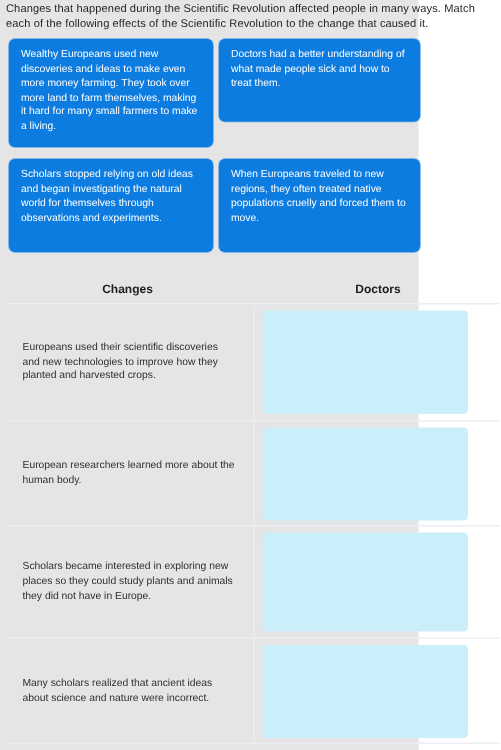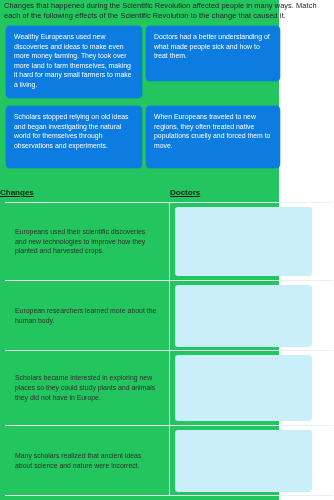--- a/index.html
+++ b/index.html
@@ -11,21 +11,21 @@
     background: #ffffff;
     font-family: "Liberation Sans", sans-serif;
     color: #2b2b2b;
     overflow: hidden;
   }
 
   #app {
     position: relative;
     width: 279px;
     height: 500px;
-    background: #22c55e;
+    background: #e5e5e5;
   }
 
   
   .prompt {
     position: absolute;
     left: 4px;
     top: 1px;
     width: 328px;
     font-size: 7.4px;
     line-height: 9.6px;
@@ -67,22 +67,21 @@
   .table-head {
     display: flex;
     width: 334px;
     height: 19px;
     align-items: center;
   }
   .th {
     font-size: 8px;
     font-weight: bold;
     color: #1d1d1d;
-    text-align: left;
-    text-decoration: underline;
+    text-align: center;
   }
   .th.changes { width: 170px; }
   .th.effects { width: 164px; }
 
   .table-body {
     width: 328px;
     margin-left: 5px;
     border-top: 1px solid #eceef1;
   }
   .row {

